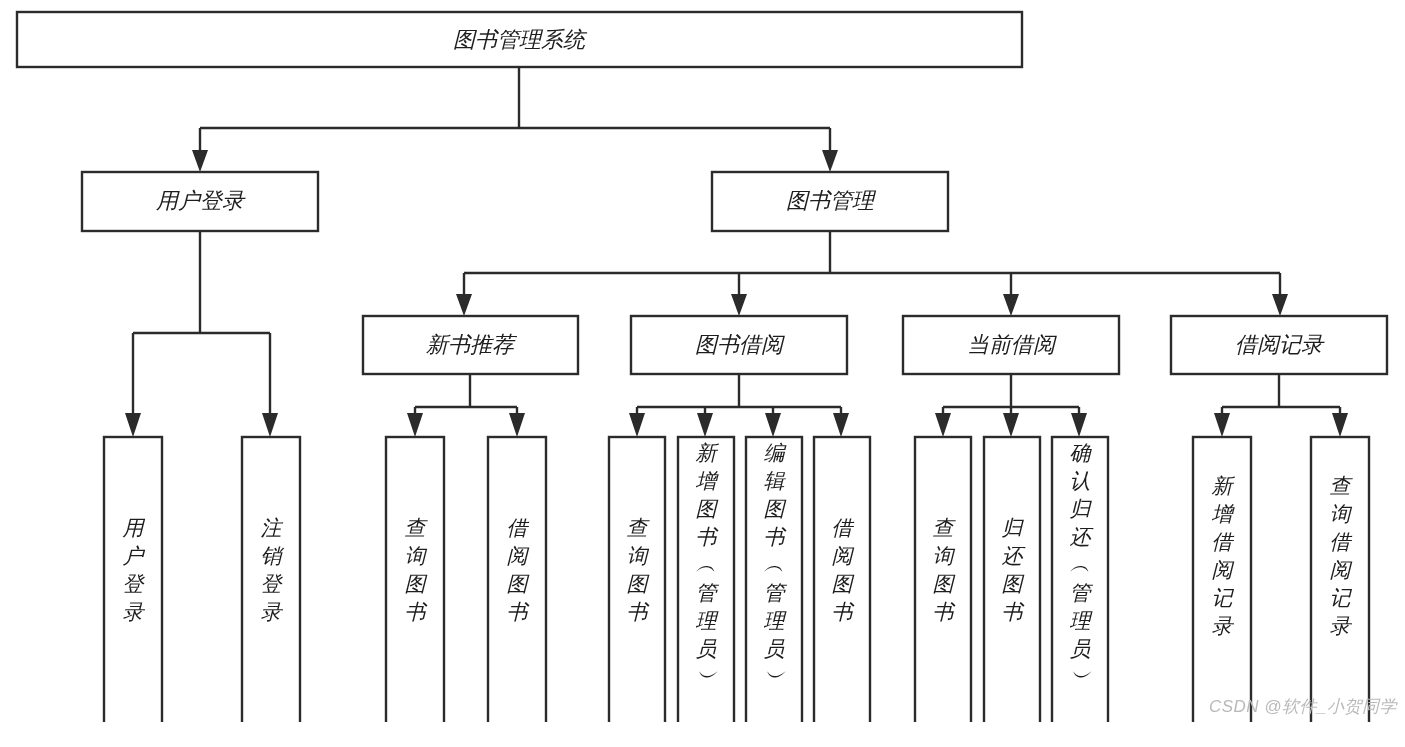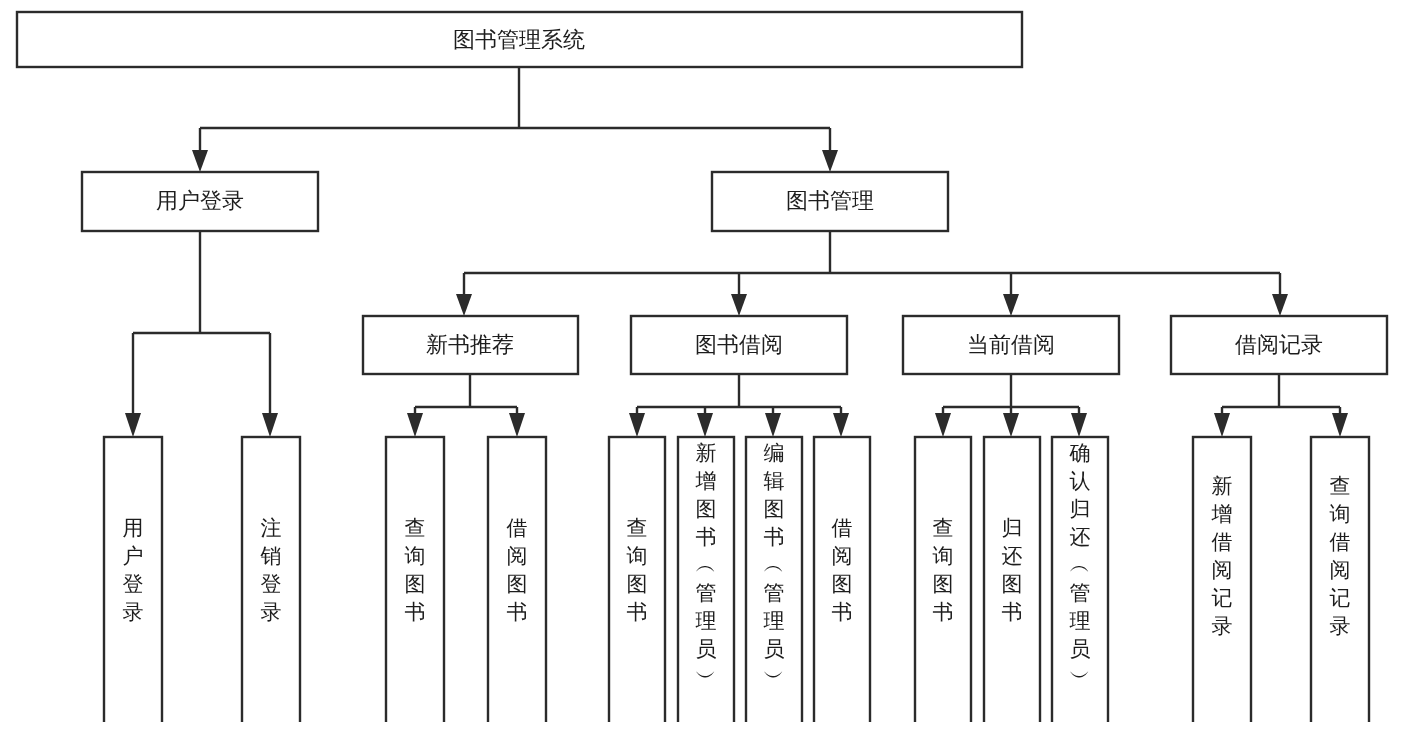--- a/index.html
+++ b/index.html
@@ -9,20 +9,21 @@
   }
   body {
     font-family: "Liberation Sans", "DejaVu Sans", sans-serif;
   }
   #canvas {
     position: relative;
     width: 1405px;
     height: 722px;
     background: #ffffff;
     overflow: hidden;
+    font-style: italic;
   }
   svg.diagram {
     position: absolute;
     left: 0;
     top: 0;
     width: 1405px;
     height: 747px;
   }
   .node-rect {
     fill: #ffffff;
@@ -230,13 +231,14 @@
         <text class="leaf-label" x="1222" y="493"><tspan x="1222" dy="0">新</tspan><tspan x="1222" dy="28">增</tspan><tspan x="1222" dy="28">借</tspan><tspan x="1222" dy="28">阅</tspan><tspan x="1222" dy="28">记</tspan><tspan x="1222" dy="28">录</tspan></text>
       </g>
 
       <g>
         <rect class="node-rect" x="1311" y="437" width="58" height="295"></rect>
         <text class="leaf-label" x="1340" y="493"><tspan x="1340" dy="0">查</tspan><tspan x="1340" dy="28">询</tspan><tspan x="1340" dy="28">借</tspan><tspan x="1340" dy="28">阅</tspan><tspan x="1340" dy="28">记</tspan><tspan x="1340" dy="28">录</tspan></text>
       </g>
     </g>
   </svg>
 
+  <div class="watermark">CSDN @软件_小贺同学</div>
 </div>
 
 </body></html>

